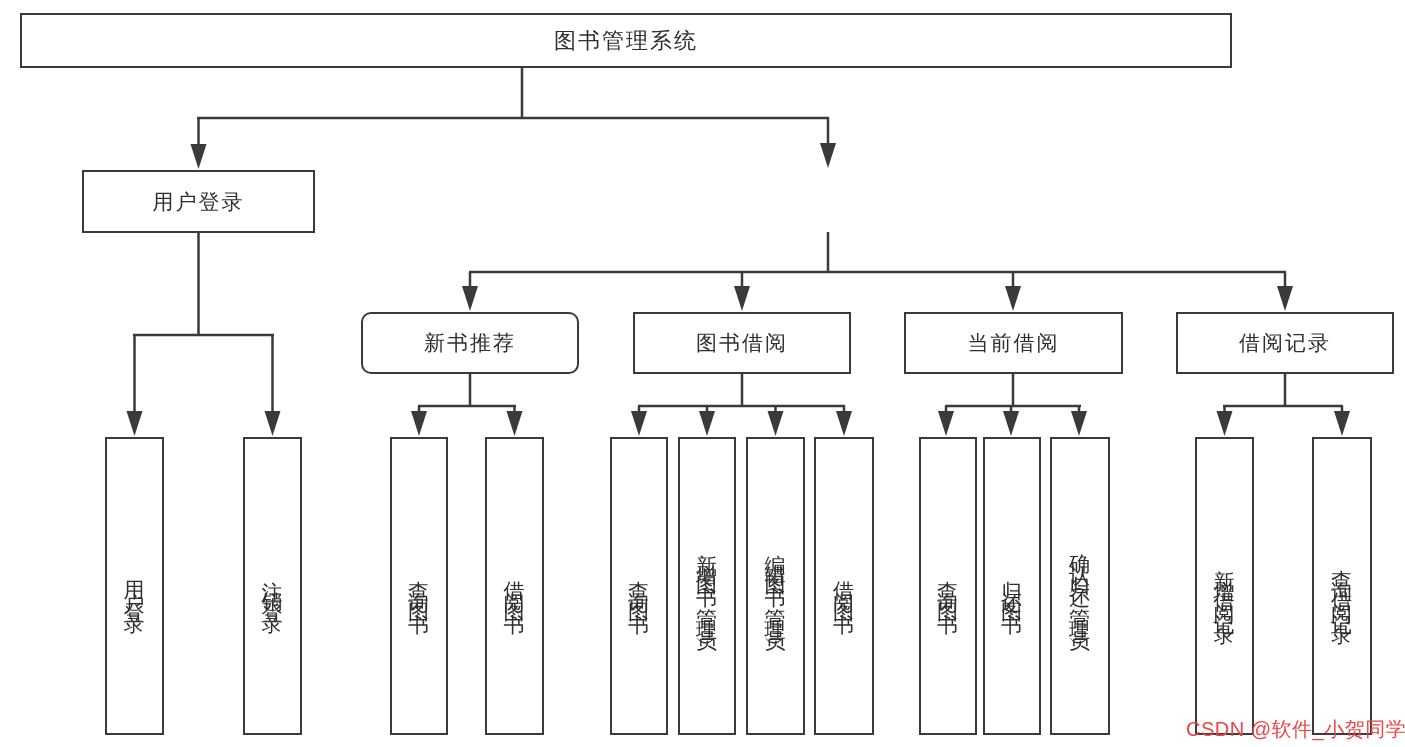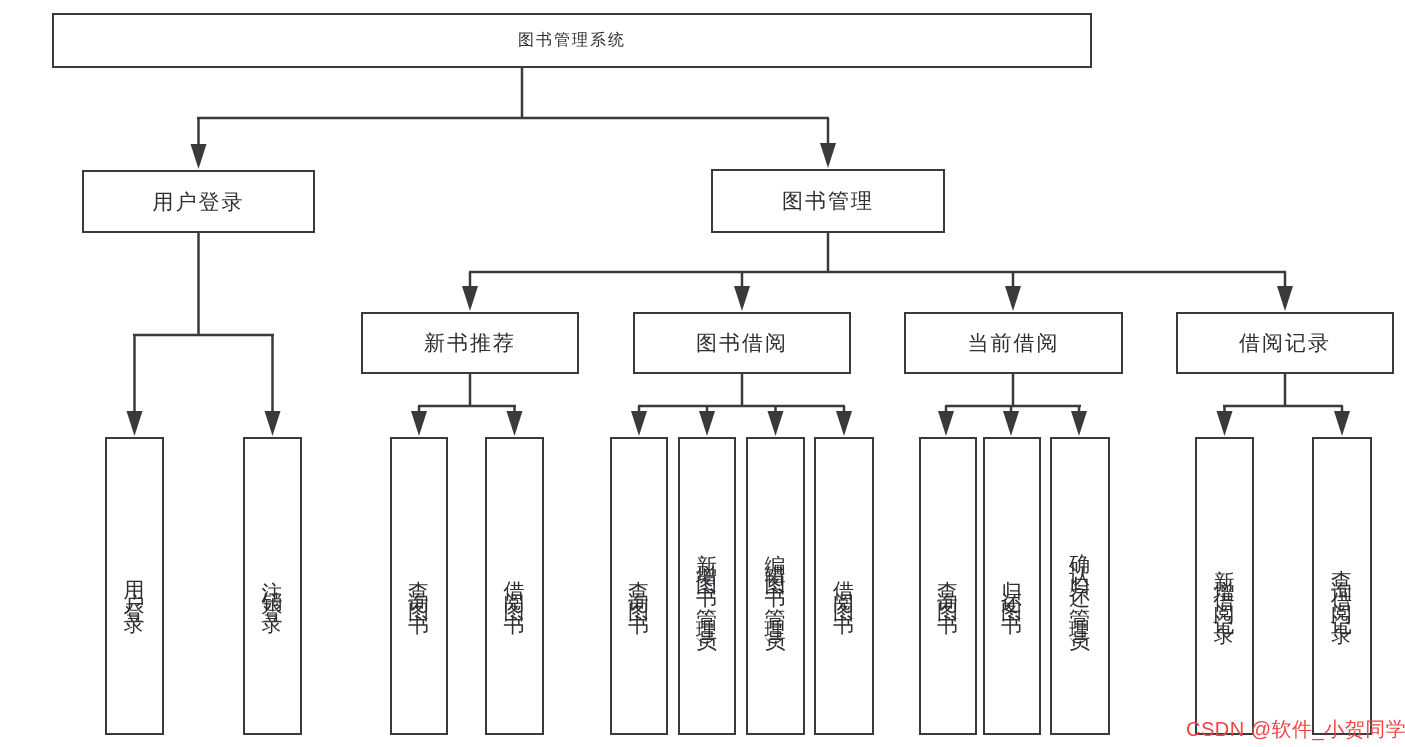--- a/index.html
+++ b/index.html
@@ -114,32 +114,29 @@
       <line x1="1011" y1="406" x2="1011" y2="422" stroke="#3a3a3a" stroke-width="2.5"></line>
       <polygon points="1003,411 1019,411 1011,436" fill="#3a3a3a"></polygon>
       <line x1="1079" y1="406" x2="1079" y2="422" stroke="#3a3a3a" stroke-width="2.5"></line>
       <polygon points="1071,411 1087,411 1079,436" fill="#3a3a3a"></polygon>
       <line x1="1224.5" y1="406" x2="1224.5" y2="422" stroke="#3a3a3a" stroke-width="2.5"></line>
       <polygon points="1216.5,411 1232.5,411 1224.5,436" fill="#3a3a3a"></polygon>
       <line x1="1342" y1="406" x2="1342" y2="422" stroke="#3a3a3a" stroke-width="2.5"></line>
       <polygon points="1334,411 1350,411 1342,436" fill="#3a3a3a"></polygon>
     </svg>
 
-  <div class="hbox" style="left:20px; top:13px; width:1040px; height:55px; font-size:16px;margin-left:32px;">
+  <div class="hbox" style="left:20px; top:13px; width:1212px; height:55px; font-size:22px;">
     <span>图书管理系统</span>
   </div>
 
   <div class="hbox" style="left:82px; top:170px; width:233px; height:63px;">
     <span>用户登录</span>
   </div>
-  <div class="hbox" style="left:711px; top:169px; width:234px; height:64px;">
-    <span>图书管理</span>
-  </div>
 
-  <div class="hbox" style="left:361px; top:312px; width:218px; height:62px;">
+  <div class="hbox" style="left:361px; top:312px; width:218px; height:62px;border-radius:10px;">
     <span>新书推荐</span>
   </div>
   <div class="hbox" style="left:904px; top:312px; width:219px; height:62px;">
     <span>当前借阅</span>
   </div>
   <div class="hbox" style="left:633px; top:312px; width:218px; height:62px;">
     <span>图书借阅</span>
   </div>
   <div class="hbox" style="left:1176px; top:312px; width:218px; height:62px;justify-content:center;">
     <span>借阅记录</span>

